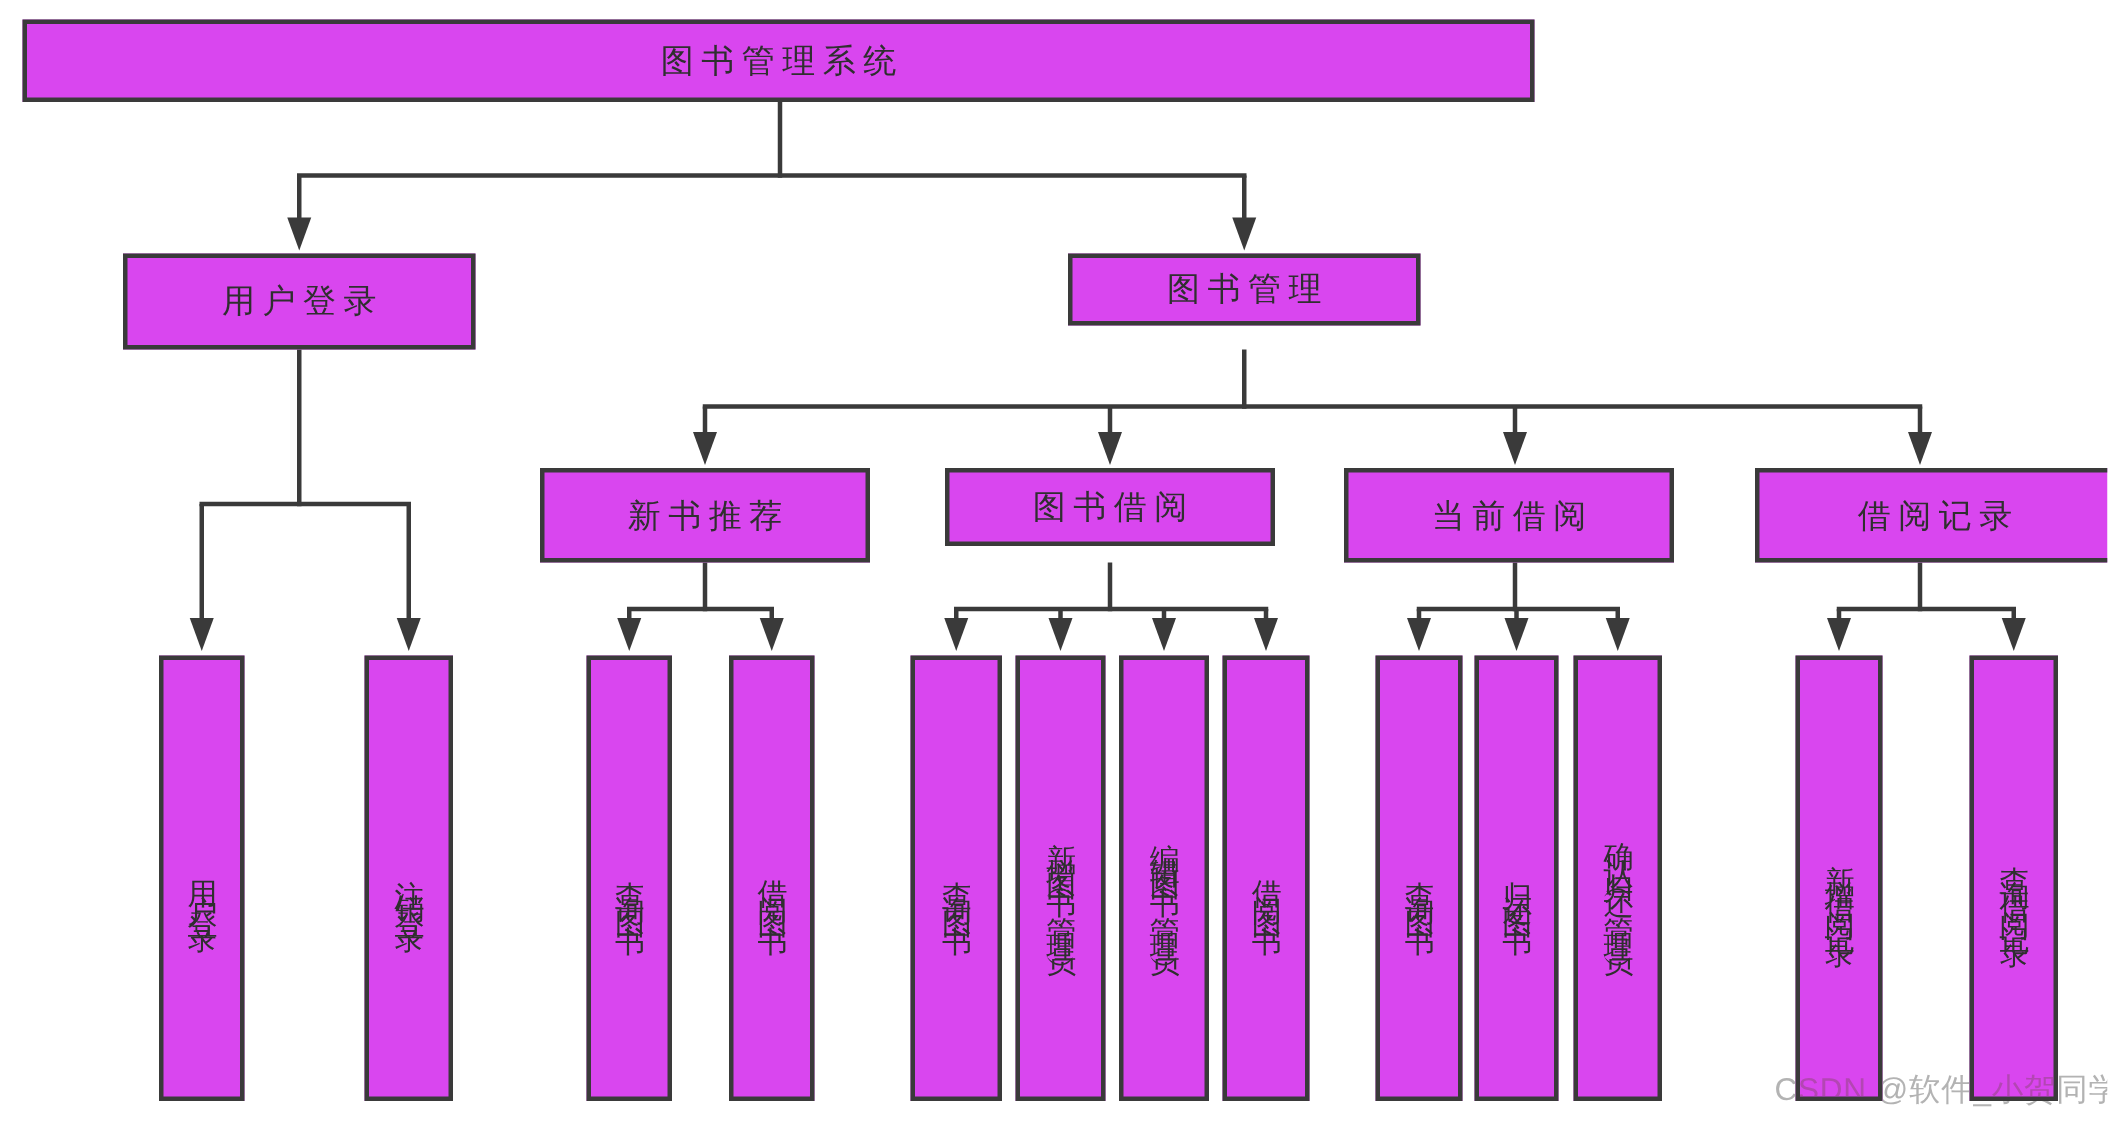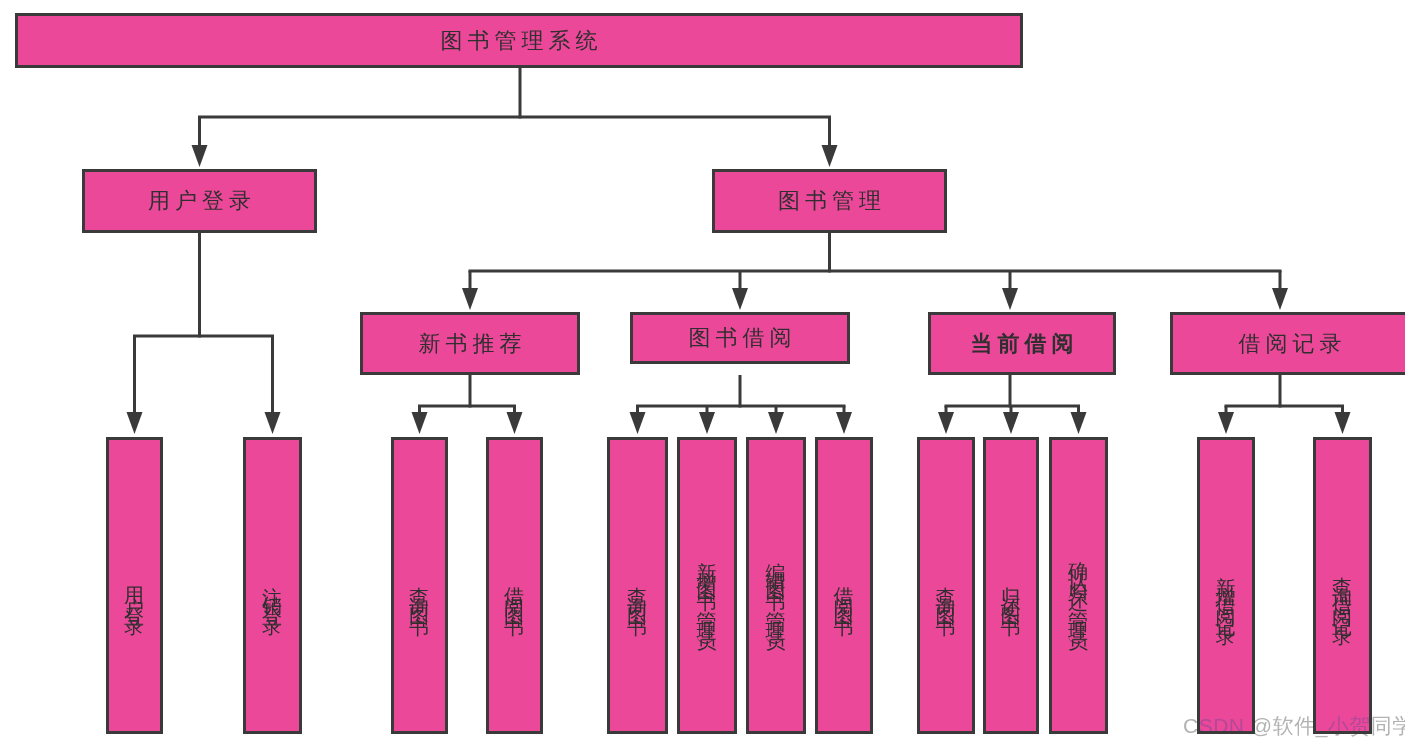--- a/index.html
+++ b/index.html
@@ -19,21 +19,21 @@
   .connectors line {
     stroke: var(--line, #3a3a3a);
     stroke-width: 3;
   }
   .connectors polygon {
     fill: var(--line, #3a3a3a);
   }
   .node {
     position: absolute;
     box-sizing: border-box;
-    background: #ec4899;
+    background: #d946ef;
     border: 3px solid var(--line, #3a3a3a);
     display: flex;
     align-items: center;
     justify-content: center;
     z-index: 2;
     color: var(--text, #2f2f2f);
   }
   .node.h span {
     font-size: 22px;
     letter-spacing: 5px;
@@ -143,31 +143,31 @@
     </g>
   </svg>
 
   <div class="node h" style="left:15px; top:13px; width:1008px; height:55px;">
     <span>图书管理系统</span>
   </div>
 
   <div class="node h" style="left:82px; top:169px; width:235px; height:64px;">
     <span>用户登录</span>
   </div>
-  <div class="node h" style="left:712px; top:169px; width:235px; height:64px;">
+  <div class="node h" style="left:712px; top:169px; width:235px; height:48px;">
     <span>图书管理</span>
   </div>
 
   <div class="node h" style="left:360px; top:312px; width:220px; height:63px;justify-content:center;">
     <span>新书推荐</span>
   </div>
   <div class="node h" style="left:630px; top:312px; width:220px; height:52px;">
     <span>图书借阅</span>
   </div>
-  <div class="node h" style="left:928px; top:312px; width:188px; height:63px;font-weight:bold;">
+  <div class="node h" style="left:896px; top:312px; width:220px; height:63px;">
     <span>当前借阅</span>
   </div>
   <div class="node h" style="left:1170px; top:312px; width:240px; height:63px;">
     <span>借阅记录</span>
   </div>
 
   <div class="node v" style="left:106px; width:57px;">
     <span>用户登录</span>
   </div>
   <div class="node v" style="left:243px; width:59px;">

